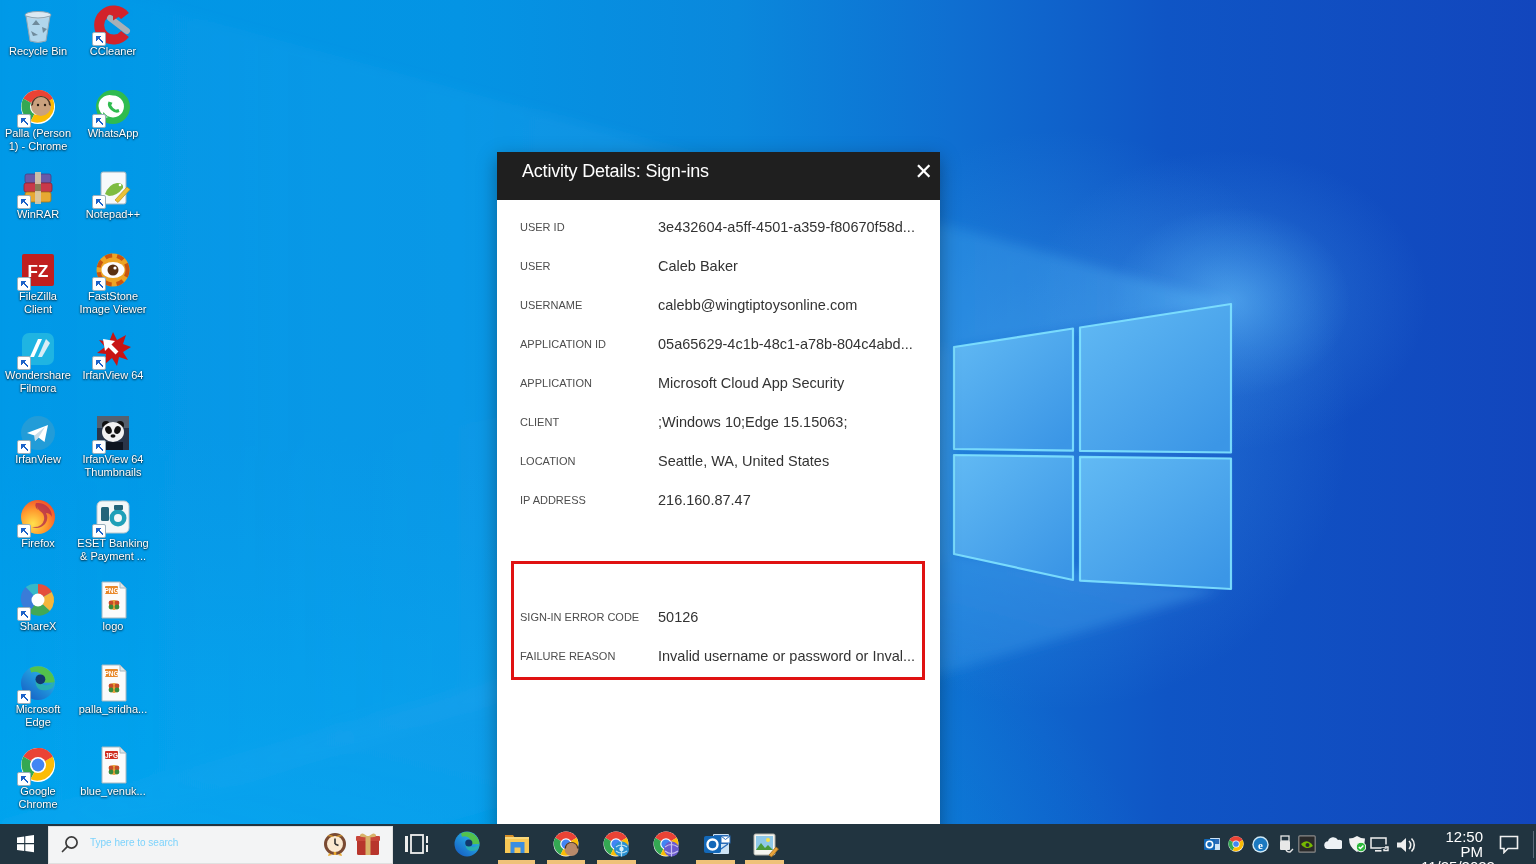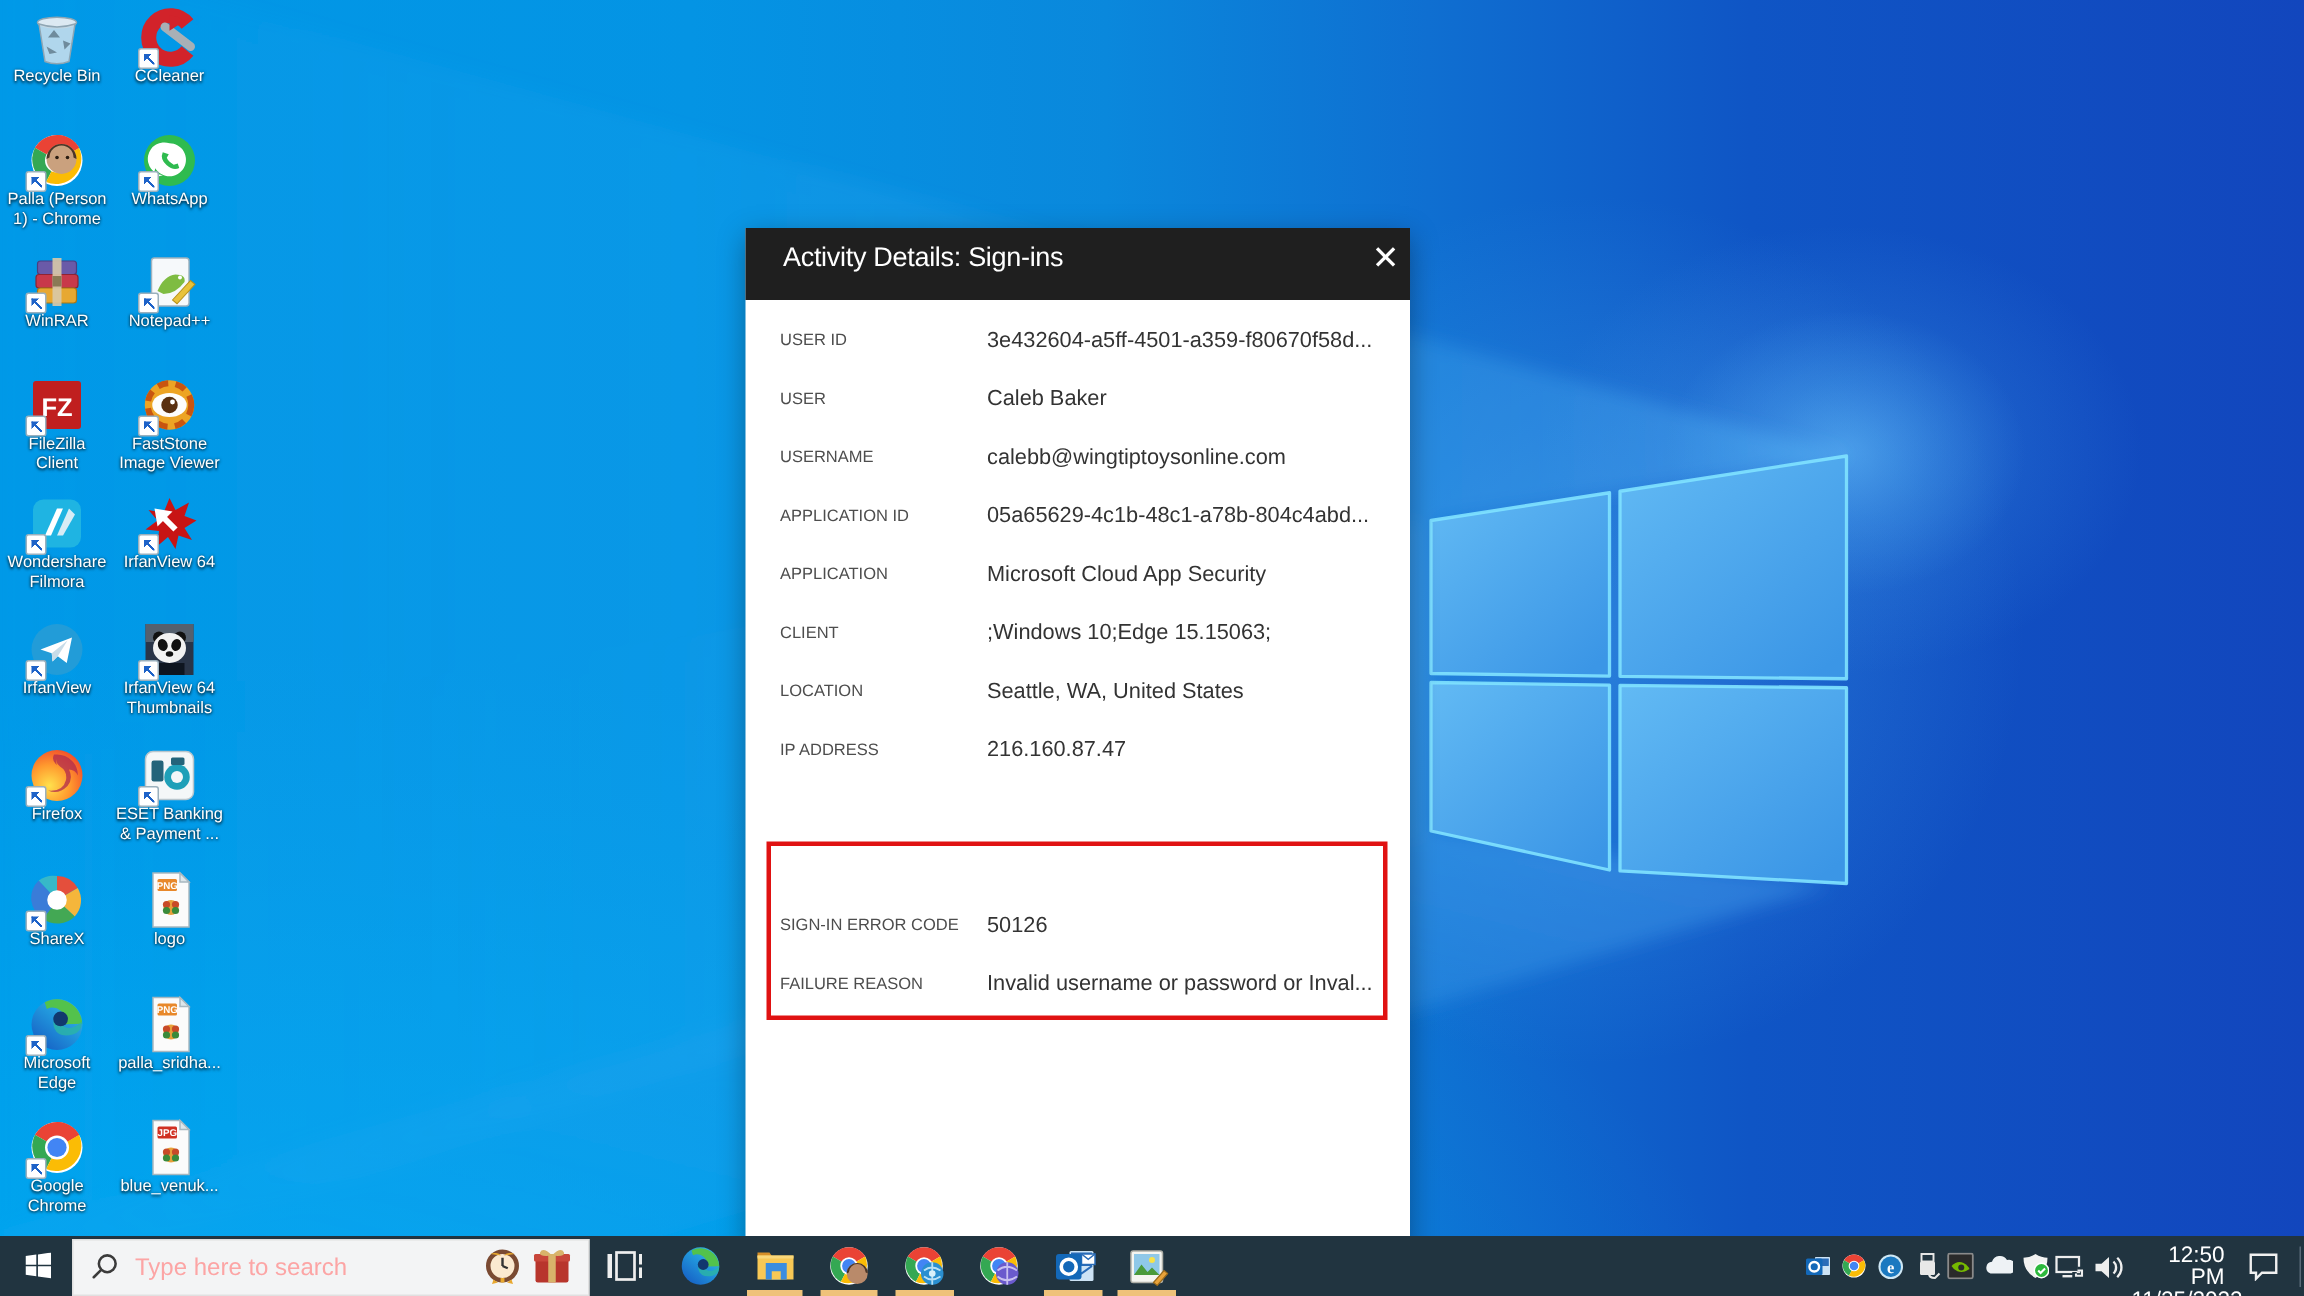--- a/index.html
+++ b/index.html
@@ -375,21 +375,21 @@
 <polygon points="8.3,9.2 17,9.2 17,17.2 8.3,16" fill="#fff"></polygon>
 </svg>
       </div>
     <div style="position:absolute;left:48px;top:2px;width:345px;height:38px;background:#f3f4f5;border:1px solid #e0e0e0;"></div>
     <div class="tbi" style="left:58px;width:24px">
         <svg width="18" height="18" viewBox="0 0 18 18">
 <circle cx="10.5" cy="7.5" r="5.6" fill="none" stroke="#3b3b3b" stroke-width="1.7"></circle>
 <line x1="6.3" y1="11.7" x2="1.5" y2="16.5" stroke="#3b3b3b" stroke-width="1.7" stroke-linecap="round"></line>
 </svg>
       </div>
-    <div style="position:absolute;left:90px;top:13px;font-size:16px;color:#fca5a5;">Type here to search</div>
+    <div style="position:absolute;left:90px;top:13px;font-size:10px;color:#7dd3fc;">Type here to search</div>
     <div class="tbi" style="left:322px;width:26px">
         <svg width="24" height="26" viewBox="0 0 24 26">
 <circle cx="12" cy="13" r="9.5" fill="#fbe9d0" stroke="#7a4a32" stroke-width="3"></circle>
 <path d="M4,5 a5,4 0 0 1 7,1 z" fill="#e8a82e"></path>
           <path d="M20,5 a5,4 0 0 0 -7,1 z" fill="#e8a82e"></path>
 <rect x="10.7" y="21" width="2.6" height="3" fill="#e8a82e"></rect>
           <path d="M6,22 l3,2 l-4,1 z M18,22 l-3,2 l4,1 z" fill="#e8a82e"></path>
 <line x1="12" y1="13" x2="12" y2="7.5" stroke="#333" stroke-width="1.6"></line>
           <line x1="12" y1="13" x2="15.5" y2="14.5" stroke="#333" stroke-width="1.6"></line>
 </svg>

